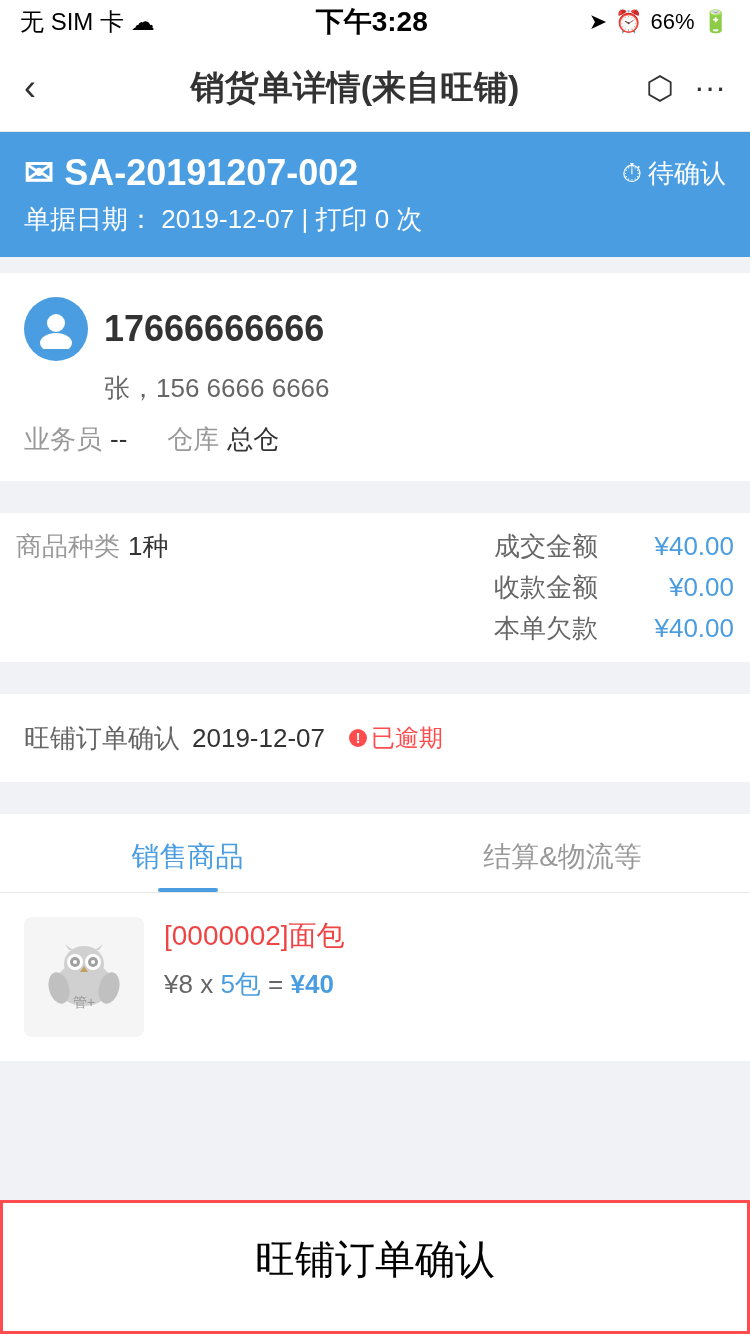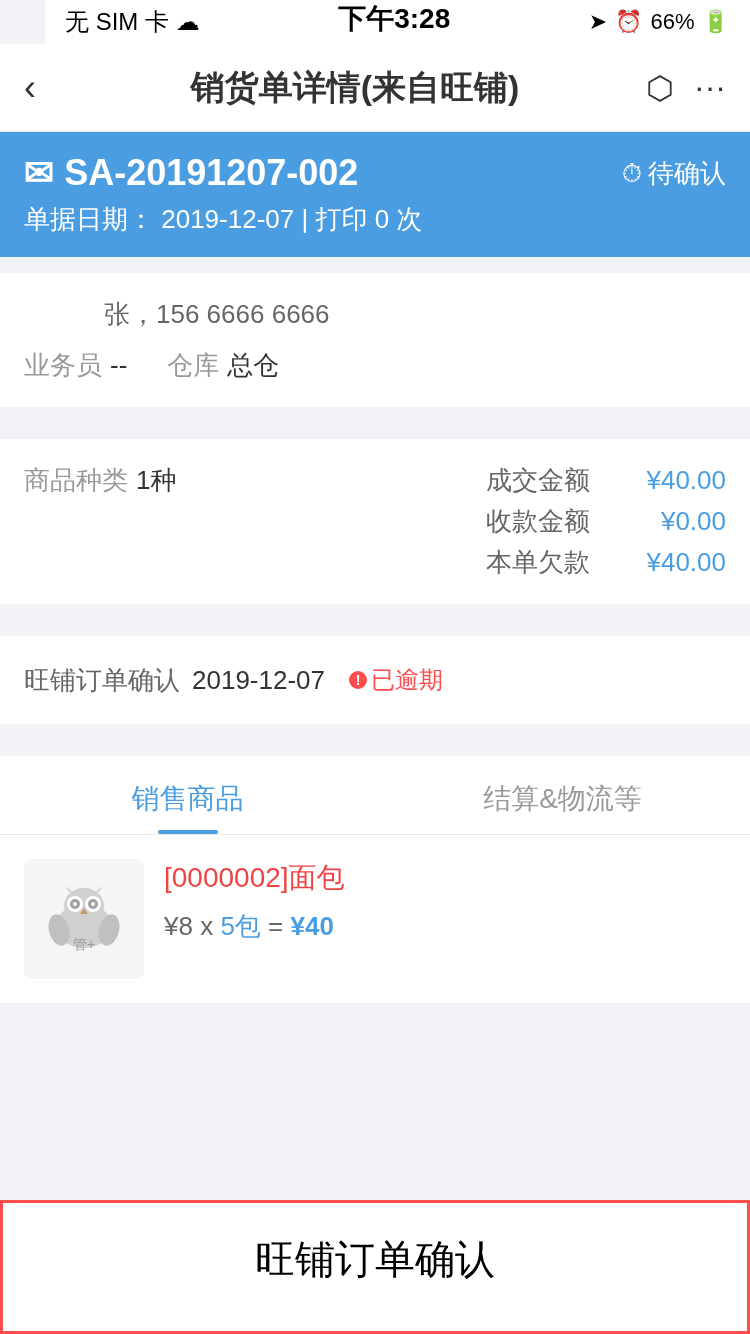--- a/index.html
+++ b/index.html
@@ -11,25 +11,25 @@
       min-height: 1334px;
       overflow-x: hidden;
       font-size: 28px;
     }
 
     
     .status-bar {
       background: #fff;
       height: 44px;
       display: flex;
+      align-items: center;
       justify-content: space-between;
       padding: 0 20px;
       font-size: 24px;
       font-weight: 500;
-      margin-left: 45px;
     }
     .status-left { display: flex; align-items: center; gap: 10px; }
     .status-center { font-size: 28px; font-weight: 600; }
     .status-right { display: flex; align-items: center; gap: 8px; font-size: 22px; }
 
     
     .nav-bar {
       background: #fff;
       height: 88px;
       display: flex;
@@ -131,21 +131,21 @@
       font-size: 26px;
       color: #666;
     }
     .meta-item { display: flex; align-items: center; gap: 8px; }
     .meta-label { color: #999; }
     .meta-value { color: #333; }
 
     
     .summary-section {
       background: #fff;
-      padding: 24px;
+      padding: 16px;
       margin-bottom: 16px;
     }
     .summary-row {
       display: flex;
       align-items: flex-start;
       justify-content: space-between;
     }
     .summary-left {
       display: flex;
       align-items: center;
@@ -340,20 +340,29 @@
     </div>
   </div>
   <div class="order-date">
     <span>单据日期：</span>
     <span>2019-12-07</span>
     <span>| 打印 0 次</span>
   </div>
 </div>
 
 <div class="customer-section">
+  <div class="customer-top">
+    <div class="customer-avatar">
+      <svg width="40" height="40" viewBox="0 0 40 40">
+        <circle cx="20" cy="14" r="9" fill="white"></circle>
+        <ellipse cx="20" cy="34" rx="16" ry="10" fill="white"></ellipse>
+      </svg>
+    </div>
+    <div class="customer-phone">17666666666</div>
+  </div>
   <div class="customer-name">张，156 6666 6666</div>
   <div class="customer-meta">
     <div class="meta-item">
       <span class="meta-label">业务员</span>
       <span class="meta-value">--</span>
     </div>
     <div class="meta-item">
       <span class="meta-label">仓库</span>
       <span class="meta-value">总仓</span>
     </div>

